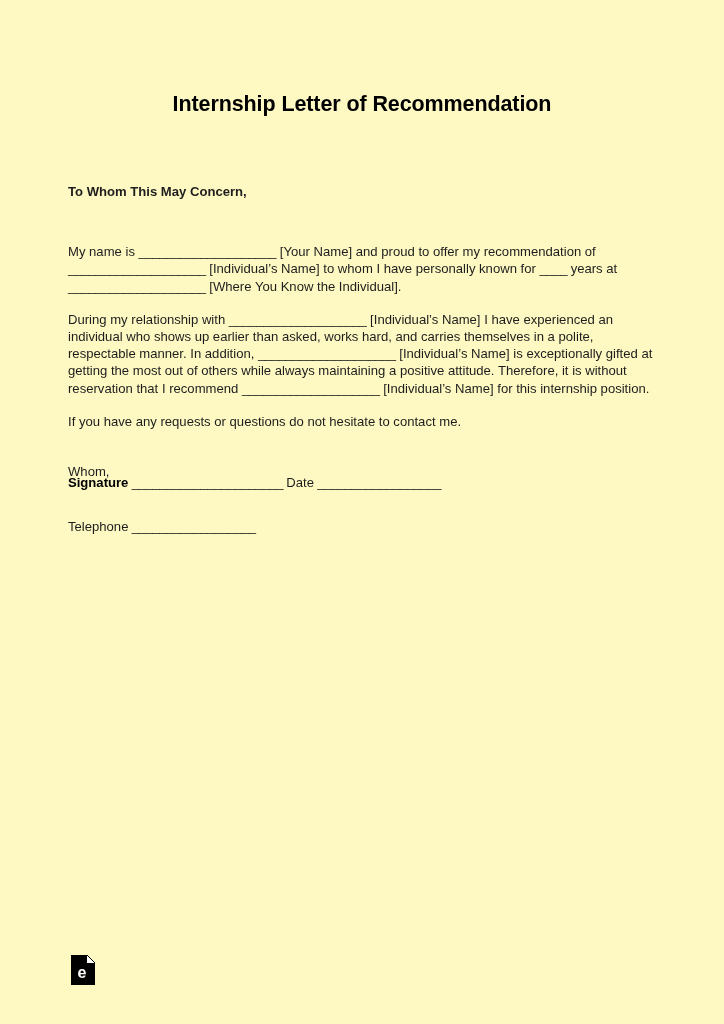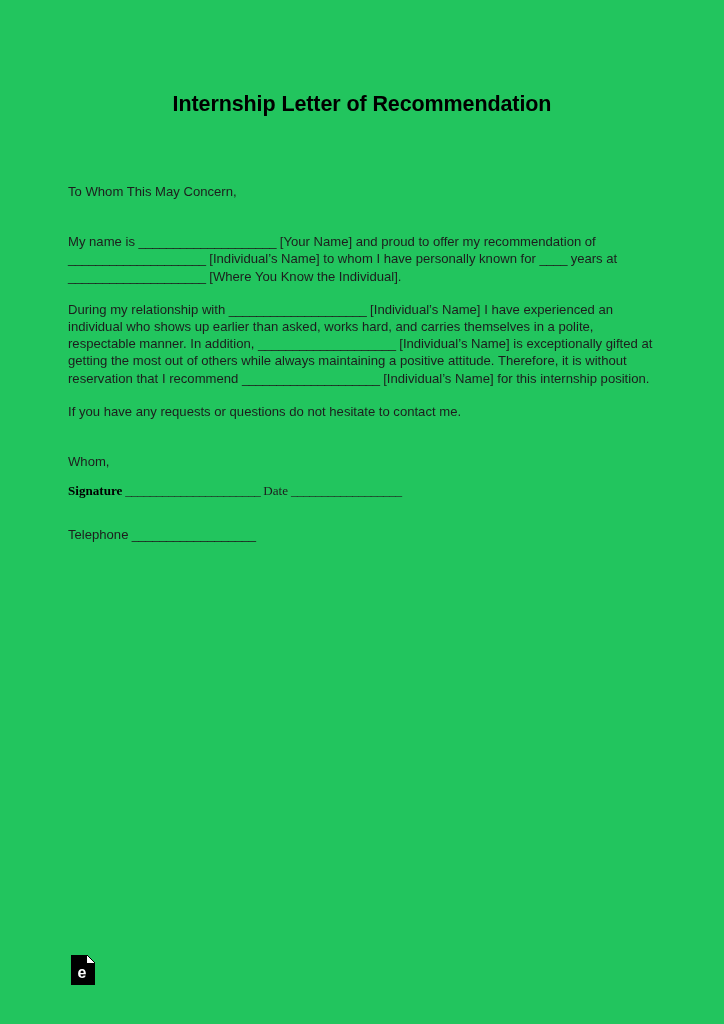--- a/index.html
+++ b/index.html
@@ -12,21 +12,21 @@
     height: 1024px;
     position: relative;
     font-family: "Liberation Sans", sans-serif;
     color: #1a1a1a;
     overflow: hidden;
   }
 
   .page {
     position: absolute;
     inset: 0;
-    background: #22c55e;
+    background: #fef9c3;
   }
 
   .doc-title {
     position: absolute;
     top: 78px;
     left: 0;
     width: 724px;
     text-align: center;
     font-size: 21.5px;
     font-weight: bold;
@@ -43,21 +43,22 @@
 
   .para {
     font-size: 13.1px;
     line-height: 17.2px;
     color: #1d1d1d;
     text-align: left;
     margin: 0;
   }
 
   .salutation {
-    margin-bottom: 0;
+    margin-bottom: 10px;
+    font-weight: bold;
   }
 
   .gap-lg { height: 33px; }
   .gap-md { height: 16px; }
 
   .blank {
     letter-spacing: -0.4px;
     color: #1d1d1d;
     white-space: pre;
   }
@@ -69,21 +70,21 @@
     width: 590px;
   }
 
   .sig-line {
     font-size: 13.1px;
     line-height: 17.2px;
     color: #1d1d1d;
     white-space: pre;
   }
   .sig-row { margin-top: 27px; }
-  .sig-row-first { margin-top: 12px; font-family: Liberation Serif, serif; }
+  .sig-row-first { margin-top: 4px; }
 
   .bold-label { font-weight: bold; color: #000; }
 
   .footer-logo {
     position: absolute;
     left: 71px;
     top: 955px;
     width: 24px;
     height: 30px;
   }

